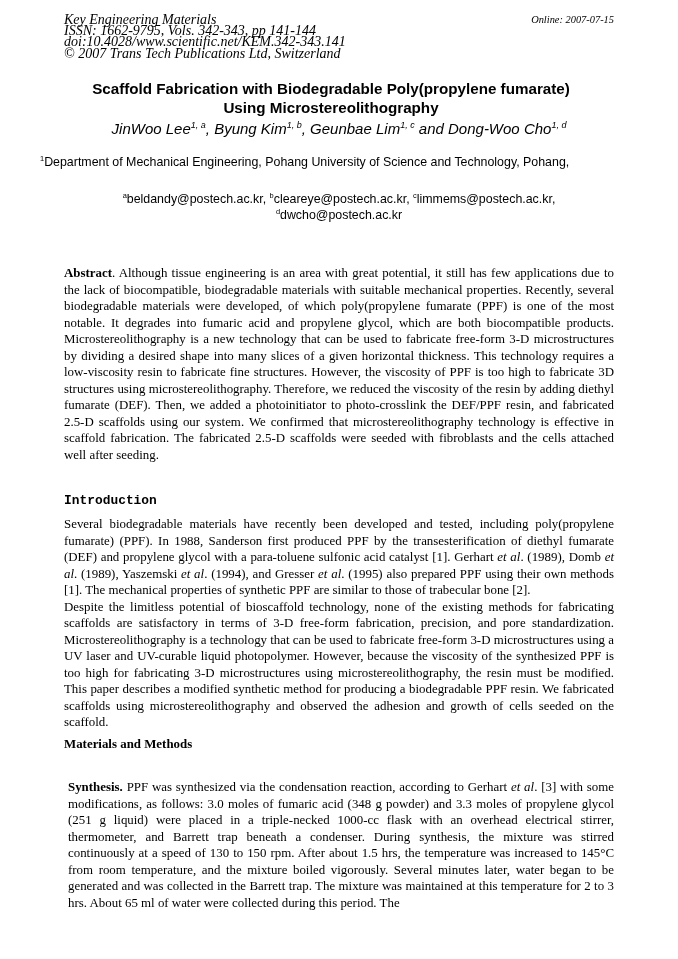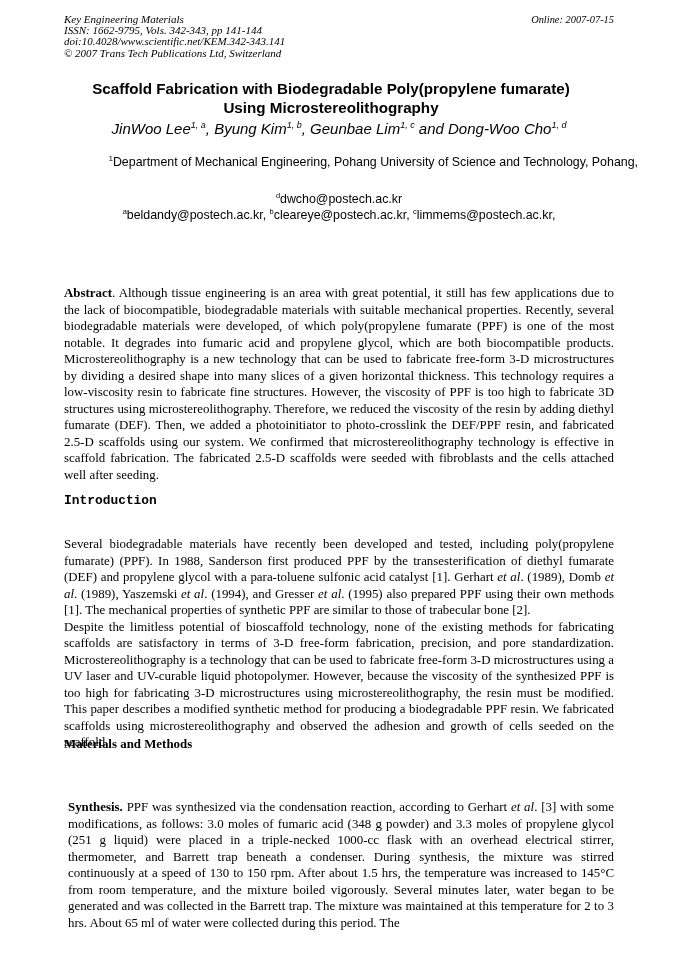--- a/index.html
+++ b/index.html
@@ -4,60 +4,59 @@
   <style>
     html, body { margin: 0; padding: 0; background: #ffffff; }
     body {
       width: 678px; height: 959px; position: relative; overflow: hidden;
       color: #000;
     }
     .page { position: absolute; left: 0; top: 0; width: 678px; height: 959px; }
     .hdr {
       position: absolute; left: 64px; top: 14px;
       font-family: "Liberation Serif", serif; font-style: italic;
-      font-size: 11px; line-height: 11.2px; color: #000;
+      font-size: 14px; line-height: 11.2px; color: #000;
     }
     .hdr div { white-space: nowrap; }
     .online {
       position: absolute; right: 64px; top: 14px;
       font-family: "Liberation Serif", serif; font-style: italic;
       font-size: 10.4px; line-height: 11.2px;
     }
     .title {
       position: absolute; left: 32px; width: 598px; top: 79px;
       text-align: center; font-family: "Liberation Sans", sans-serif;
       font-weight: bold; font-size: 15.2px; line-height: 19px;
     }
     .authors {
       position: absolute; left: 40px; width: 598px; top: 119px;
       text-align: center; font-family: "Liberation Sans", sans-serif;
       font-size: 15px; line-height: 20px; white-space: nowrap; font-style: italic;
     }
     .authors sup, .affil sup, .emails sup { font-size: 0.6em; line-height: 0; vertical-align: super; }
     .affil {
       position: absolute; left: 40px; width: 598px; top: 154px;
-      text-align: right; font-family: "Liberation Sans", sans-serif;
+      text-align: left; font-family: "Liberation Sans", sans-serif;
       font-size: 12.4px; line-height: 16px;
     }
     .emails {
       position: absolute; left: 40px; width: 598px; top: 191px;
       text-align: center; font-family: "Liberation Sans", sans-serif;
       font-size: 12.4px; line-height: 16px;
     }
     .keywords {
       position: absolute; left: 64px; top: 240px;
       font-family: "Liberation Sans", sans-serif; font-size: 12.4px; line-height: 16px;
       white-space: nowrap;
     }
     .kw-label { font-weight: bold; }
     .body-text {
       position: absolute; left: 64px; width: 550px;
       font-family: "Liberation Serif", serif; font-size: 12.9px; line-height: 16.5px;
       text-align: justify;
-      margin-top: 20px;
     }
     .body-text p { margin: 0; }
     .abstract { top: 265px; }
     .sec-head {
       position: absolute; left: 64px;
       font-family: "Liberation Serif", serif; font-weight: bold; font-size: 12.9px; line-height: 16px;
     }
     .intro-head { top: 493px; font-family: Liberation Mono, monospace; }
     .intro { top: 516px; }
     .mm-head { top: 736px; }
@@ -87,24 +86,24 @@
   <div class="authors">
     <span>JinWoo Lee</span><sup>1, a</sup><span>, </span><span>Byung Kim</span><sup>1, b</sup><span>, </span><span>Geunbae Lim</span><sup>1, c</sup><span> and </span><span>Dong-Woo Cho</span><sup>1, d</sup>
   </div>
 
   <div class="affil">
     <div><sup>1</sup><span>Department of Mechanical Engineering, Pohang University of Science and Technology, Pohang,</span></div>
   </div>
 
   <div class="emails">
     <div>
-      <sup>d</sup><span>dwcho@postech.ac.kr</span>
+      <sup>a</sup><span>beldandy@postech.ac.kr</span>, <sup>b</sup><span>cleareye@postech.ac.kr</span>, <sup>c</sup><span>limmems@postech.ac.kr</span>,
     </div>
     <div>
-      <sup>a</sup><span>beldandy@postech.ac.kr</span>, <sup>b</sup><span>cleareye@postech.ac.kr</span>, <sup>c</sup><span>limmems@postech.ac.kr</span>,
+      <sup>d</sup><span>dwcho@postech.ac.kr</span>
     </div>
   </div>
 
 
   <div class="body-text abstract">
     <p><span class="bold">Abstract</span><span>. Although tissue engineering is an area with great potential, it still has few applications due to the lack of biocompatible, biodegradable materials with suitable mechanical properties. Recently, several biodegradable materials were developed, of which poly(propylene fumarate (PPF) is one of the most notable. It degrades into fumaric acid and propylene glycol, which are both biocompatible products. Microstereolithography is a new technology that can be used to fabricate free-form 3-D microstructures by dividing a desired shape into many slices of a given horizontal thickness. This technology requires a low-viscosity resin to fabricate fine structures. However, the viscosity of PPF is too high to fabricate 3D structures using microstereolithography. Therefore, we reduced the viscosity of the resin by adding diethyl fumarate (DEF). Then, we added a photoinitiator to photo-crosslink the DEF/PPF resin, and fabricated 2.5-D scaffolds using our system. We confirmed that microstereolithography technology is effective in scaffold fabrication. The fabricated 2.5-D scaffolds were seeded with fibroblasts and the cells attached well after seeding.</span></p>
   </div>
 
   <div class="sec-head intro-head">Introduction</div>
 

